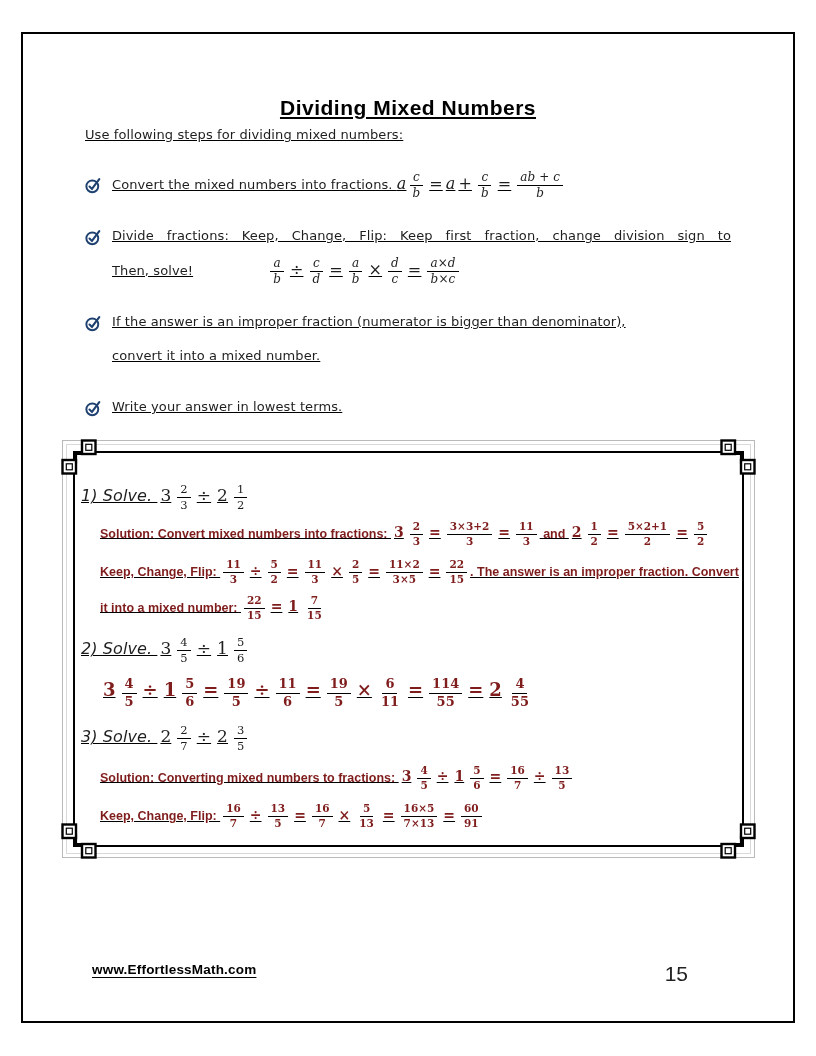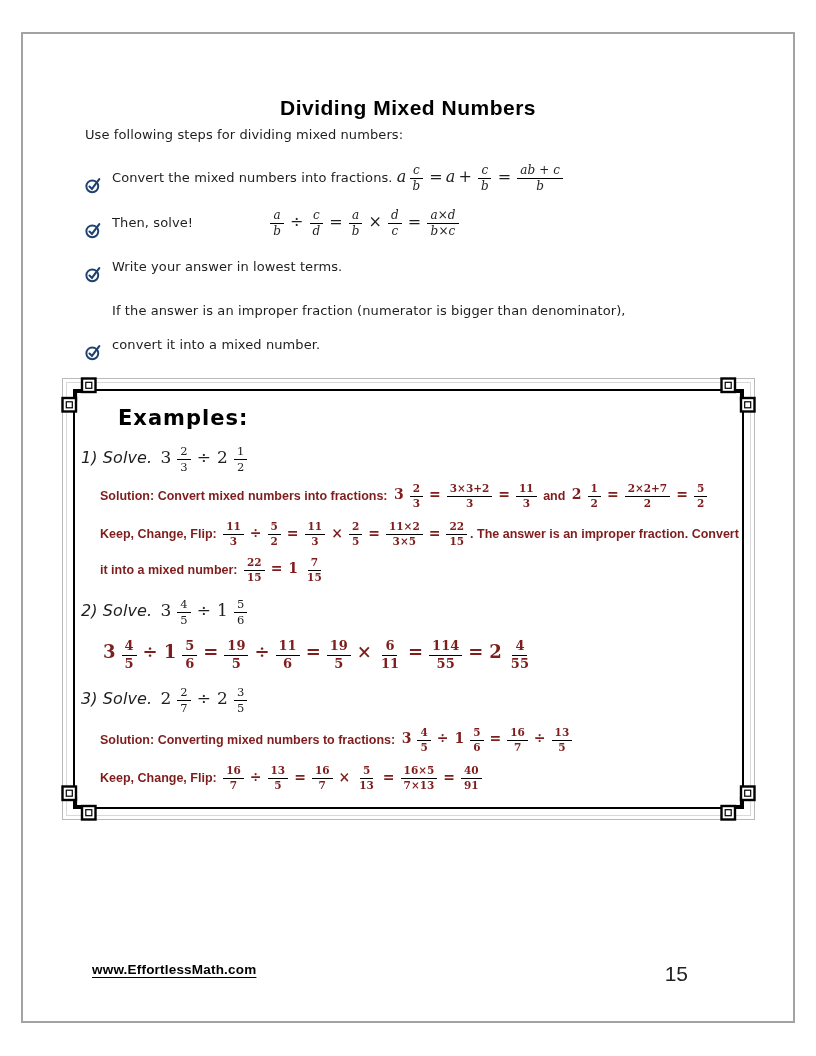--- a/index.html
+++ b/index.html
@@ -1,27 +1,27 @@
 <!DOCTYPE html>
 <html style="--check: #1f4170;"><head>
 <meta charset="utf-8">
 <style>
   html,body{margin:0;padding:0;background:#ffffff;}
   .sheet{position:relative;width:816px;height:1056px;background:#fff;overflow:hidden;
          font-family:"Liberation Sans",sans-serif;color:#000;}
-  .page-border{position:absolute;left:21px;top:32px;right:21px;bottom:33px;border:2px solid #a3a3a3;}
+  .page-border{position:absolute;left:21px;top:32px;right:21px;bottom:33px;border:2px solid #000000;text-decoration:underline;}
 
   
   .content{padding:0 62px;}
   .doc-title{margin:62px 0 0;text-align:center;font-size:21px;font-weight:700;
              letter-spacing:.5px;font-family:"Liberation Sans",sans-serif;}
   .hand{font-family:"DejaVu Sans",sans-serif;font-size:13px;color:#1e1e1e;letter-spacing:.1px;}
   .intro{line-height:30px;}
   .steps{margin-top:6px;}
-  .step{display:flex;align-items:flex-end;margin-top:10px;}
+  .step{display:flex;align-items:flex-start;margin-top:17px;}
   .check-icon{flex:0 0 17px;width:17px;height:19px;margin:9px 10px 0 0;color:var(--check,#1f4170);}
   .step-body{flex:1;min-width:0;}
   .step-body .line{line-height:34px;}
   .just{text-align:justify;text-align-last:justify;}
 
   
   .fl-g{display:inline-block;}
   .fl-b{font-weight:700;}
   .fl-v{font-family:"DejaVu Serif",serif;font-style:italic;}
   .fl-m{font-family:"DejaVu Serif",serif;margin:0 3px;}
@@ -108,20 +108,21 @@
                 </span></div>
           </div>
         </div>
 
         <div class="step">
           <svg class="check-icon" viewBox="0 0 20 20">
             <circle cx="8.6" cy="11" r="7" fill="none" stroke="currentColor" stroke-width="2.3"></circle>
             <path d="M5.3 11.2 L8.2 14 L16.8 2.6" fill="none" stroke="currentColor" stroke-width="2.5" stroke-linecap="round"></path>
           </svg>
           <div class="step-body hand">
+            <div class="line just"><span class="fl-t">Divide fractions: Keep, Change, Flip: Keep first fraction, change division sign to</span></div>
             <div class="line"><span class="fl-t">Then, solve!</span><span class="fl-g" style="width: 74px;"></span><span class="frac it">
                   <span class="num">a</span>
                   <span class="den">b</span>
                 </span><span class="fl-m">÷</span><span class="frac it">
                   <span class="num">c</span>
                   <span class="den">d</span>
                 </span><span class="fl-m">=</span><span class="frac it">
                   <span class="num">a</span>
                   <span class="den">b</span>
                 </span><span class="fl-m">×</span><span class="frac it">
@@ -133,32 +134,32 @@
                 </span></div>
           </div>
         </div>
 
         <div class="step">
           <svg class="check-icon" viewBox="0 0 20 20">
             <circle cx="8.6" cy="11" r="7" fill="none" stroke="currentColor" stroke-width="2.3"></circle>
             <path d="M5.3 11.2 L8.2 14 L16.8 2.6" fill="none" stroke="currentColor" stroke-width="2.5" stroke-linecap="round"></path>
           </svg>
           <div class="step-body hand">
-            <div class="line"><span class="fl-t">Write your answer in lowest terms.</span></div>
+            <div class="line"><span class="fl-t">If the answer is an improper fraction (numerator is bigger than denominator),</span></div>
+            <div class="line"><span class="fl-t">convert it into a mixed number.</span></div>
           </div>
         </div>
 
         <div class="step">
           <svg class="check-icon" viewBox="0 0 20 20">
             <circle cx="8.6" cy="11" r="7" fill="none" stroke="currentColor" stroke-width="2.3"></circle>
             <path d="M5.3 11.2 L8.2 14 L16.8 2.6" fill="none" stroke="currentColor" stroke-width="2.5" stroke-linecap="round"></path>
           </svg>
           <div class="step-body hand">
-            <div class="line"><span class="fl-t">If the answer is an improper fraction (numerator is bigger than denominator),</span></div>
-            <div class="line"><span class="fl-t">convert it into a mixed number.</span></div>
+            <div class="line"><span class="fl-t">Write your answer in lowest terms.</span></div>
           </div>
         </div>
 
       </div>
     </div>
 
     <div class="examples-box">
       <div class="box-gray"></div>
       <div class="box-gray2"></div>
       <div class="box-black"></div>
@@ -169,21 +170,20 @@
           <use href="#fret"></use>
         </svg>
       <svg class="corner c-br">
           <use href="#fret"></use>
         </svg>
       <svg class="corner c-bl">
           <use href="#fret"></use>
         </svg>
 
       <div class="box-content">
-        <div class="ex-heading">Examples:</div>
 
         <div class="prob hand"><span class="fl-t">1) Solve. </span><span class="fl-m">3</span><span class="frac">
               <span class="num">2</span>
               <span class="den">3</span>
             </span><span class="fl-m">÷</span><span class="fl-m">2</span><span class="frac">
               <span class="num">1</span>
               <span class="den">2</span>
             </span></div>
         <div class="sol"><span class="fl-b">Solution:</span><span class="fl-t"> Convert mixed numbers into fractions: </span><span class="fl-m">3</span><span class="frac">
               <span class="num">2</span>
@@ -191,21 +191,21 @@
             </span><span class="fl-m">=</span><span class="frac">
               <span class="num">3×3+2</span>
               <span class="den">3</span>
             </span><span class="fl-m">=</span><span class="frac">
               <span class="num">11</span>
               <span class="den">3</span>
             </span><span class="fl-t"> and </span><span class="fl-m">2</span><span class="frac">
               <span class="num">1</span>
               <span class="den">2</span>
             </span><span class="fl-m">=</span><span class="frac">
-              <span class="num">2×2+7</span>
+              <span class="num">5×2+1</span>
               <span class="den">2</span>
             </span><span class="fl-m">=</span><span class="frac">
               <span class="num">5</span>
               <span class="den">2</span>
             </span></div>
         <div class="sol sol2"><span class="fl-t">Keep, Change, Flip: </span><span class="frac">
               <span class="num">11</span>
               <span class="den">3</span>
             </span><span class="fl-m">÷</span><span class="frac">
               <span class="num">5</span>
@@ -293,21 +293,21 @@
             </span><span class="fl-m">=</span><span class="frac">
               <span class="num">16</span>
               <span class="den">7</span>
             </span><span class="fl-m">×</span><span class="frac">
               <span class="num">5</span>
               <span class="den">13</span>
             </span><span class="fl-m">=</span><span class="frac">
               <span class="num">16×5</span>
               <span class="den">7×13</span>
             </span><span class="fl-m">=</span><span class="frac">
-              <span class="num">40</span>
+              <span class="num">60</span>
               <span class="den">91</span>
             </span></div>
       </div>
     </div>
 
   </div>
 
   <div class="footer">
     <a class="site-link" href="#">www.EffortlessMath.com</a>
     <span class="page-number">15</span>

